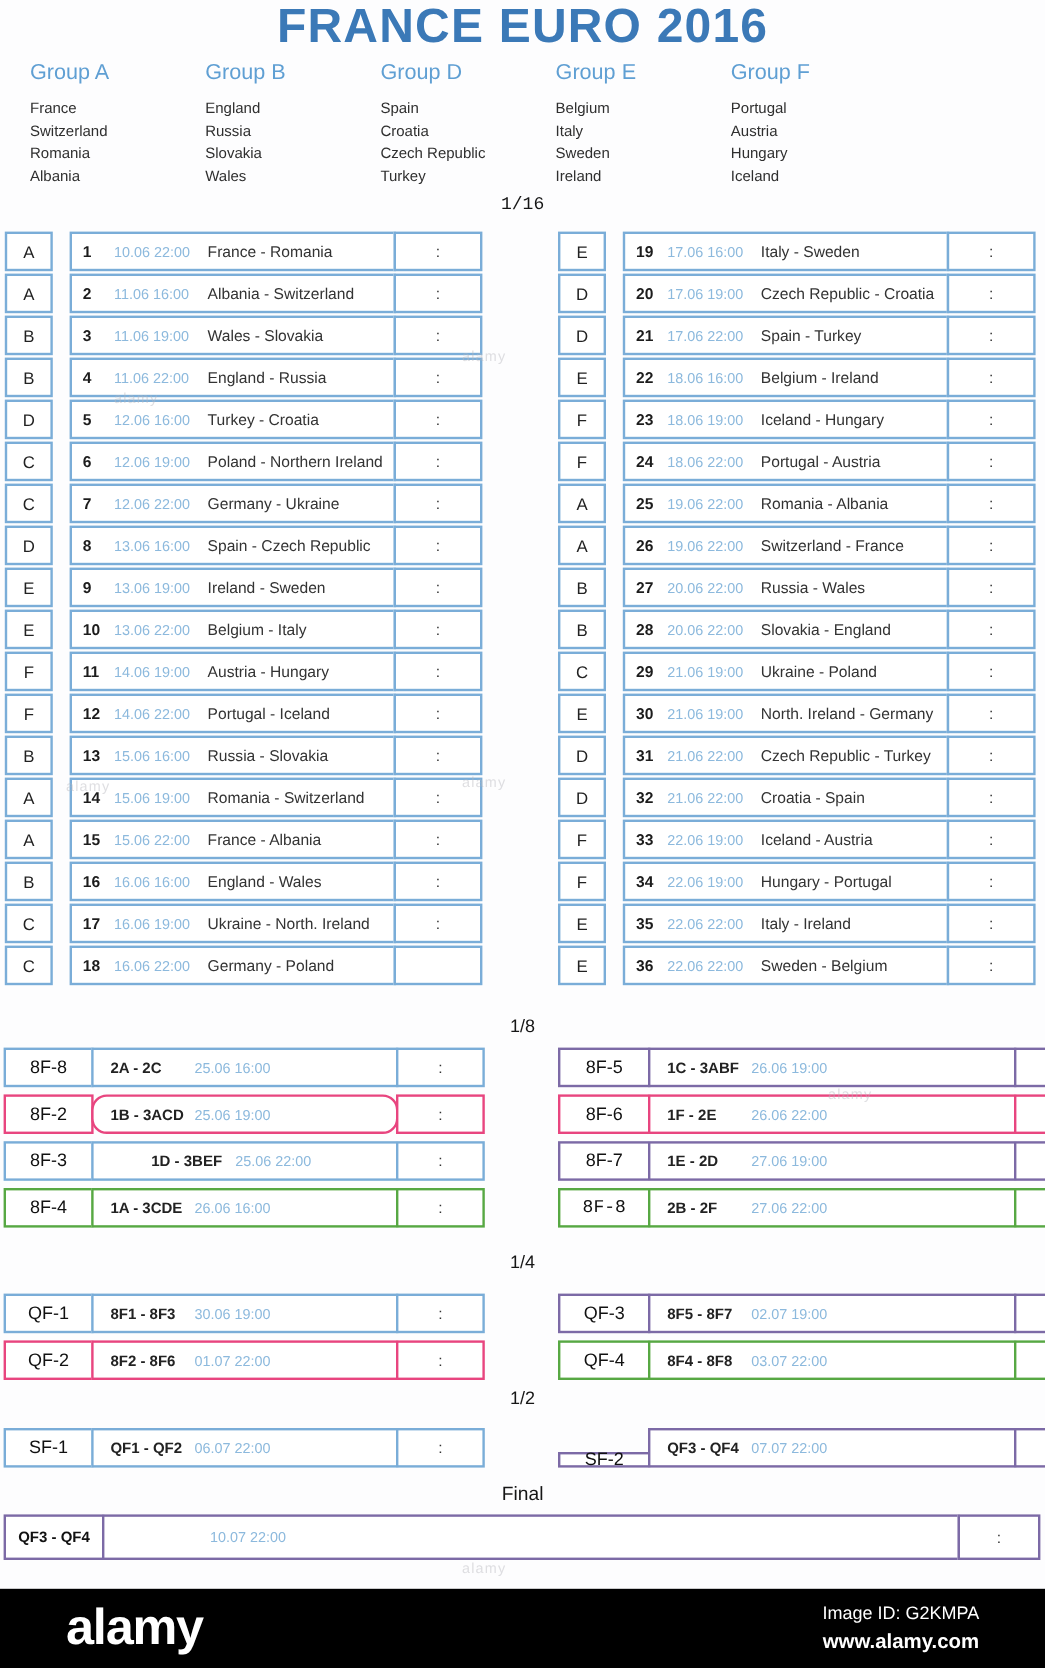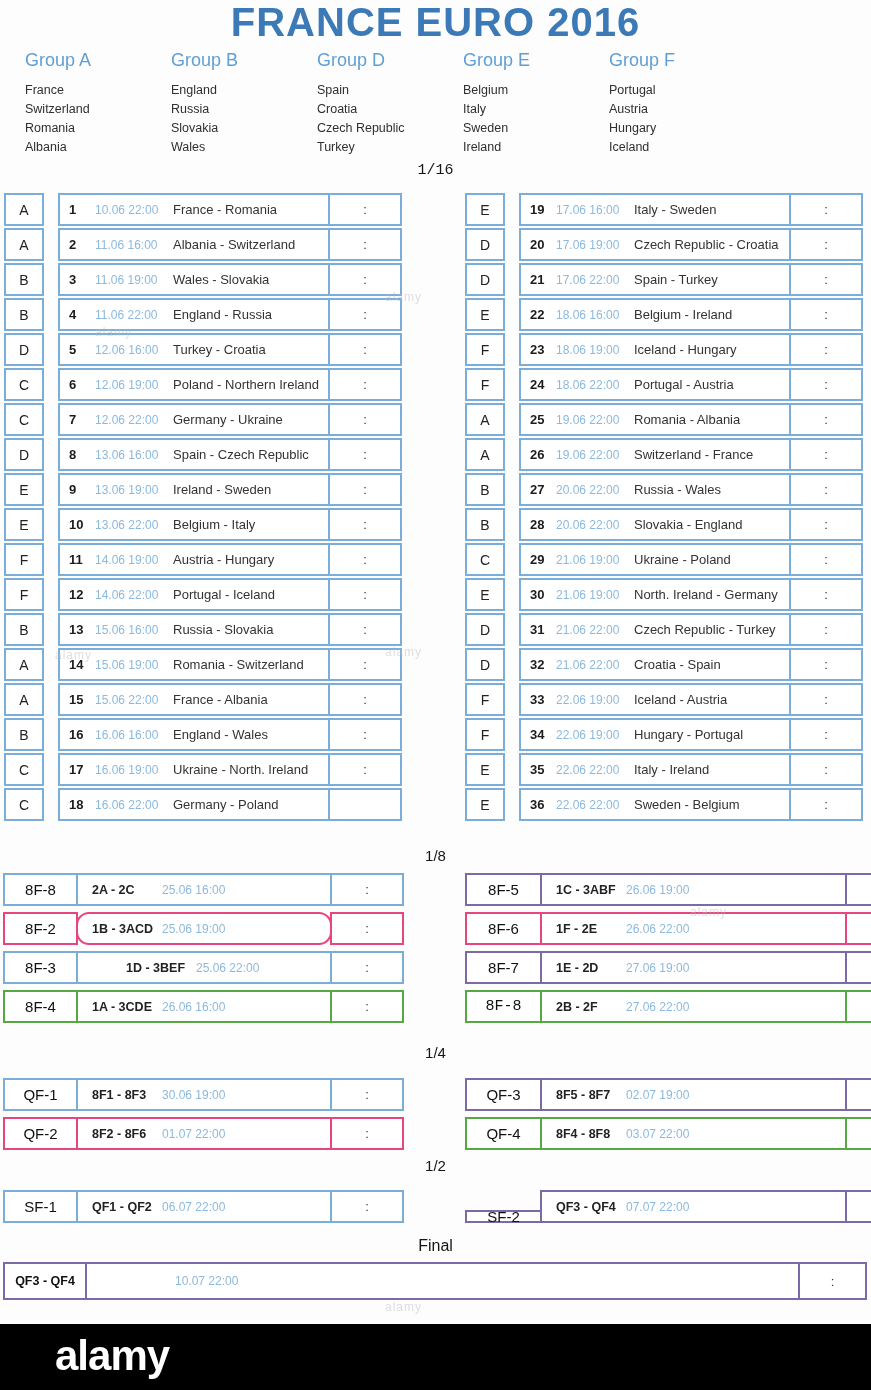--- a/index.html
+++ b/index.html
@@ -647,14 +647,18 @@
 
   <div class="wm" style="top:290px; left:385px;">alamy</div>
   <div class="wm" style="top:325px; left:95px;">alamy</div>
   <div class="wm" style="top:645px; left:385px;">alamy</div>
   <div class="wm" style="top:648px; left:55px;">alamy</div>
   <div class="wm" style="top:905px; left:690px;">alamy</div>
   <div class="wm" style="top:1300px; left:385px;">alamy</div>
 
   <div class="footer">
     <div class="alamy-logo">alamy</div>
+    <div class="footer-right">
+      <div class="image-id">Image ID: G2KMPA</div>
+      <div class="alamy-url">www.alamy.com</div>
+    </div>
   </div>
 </div>
 
 </body></html>

